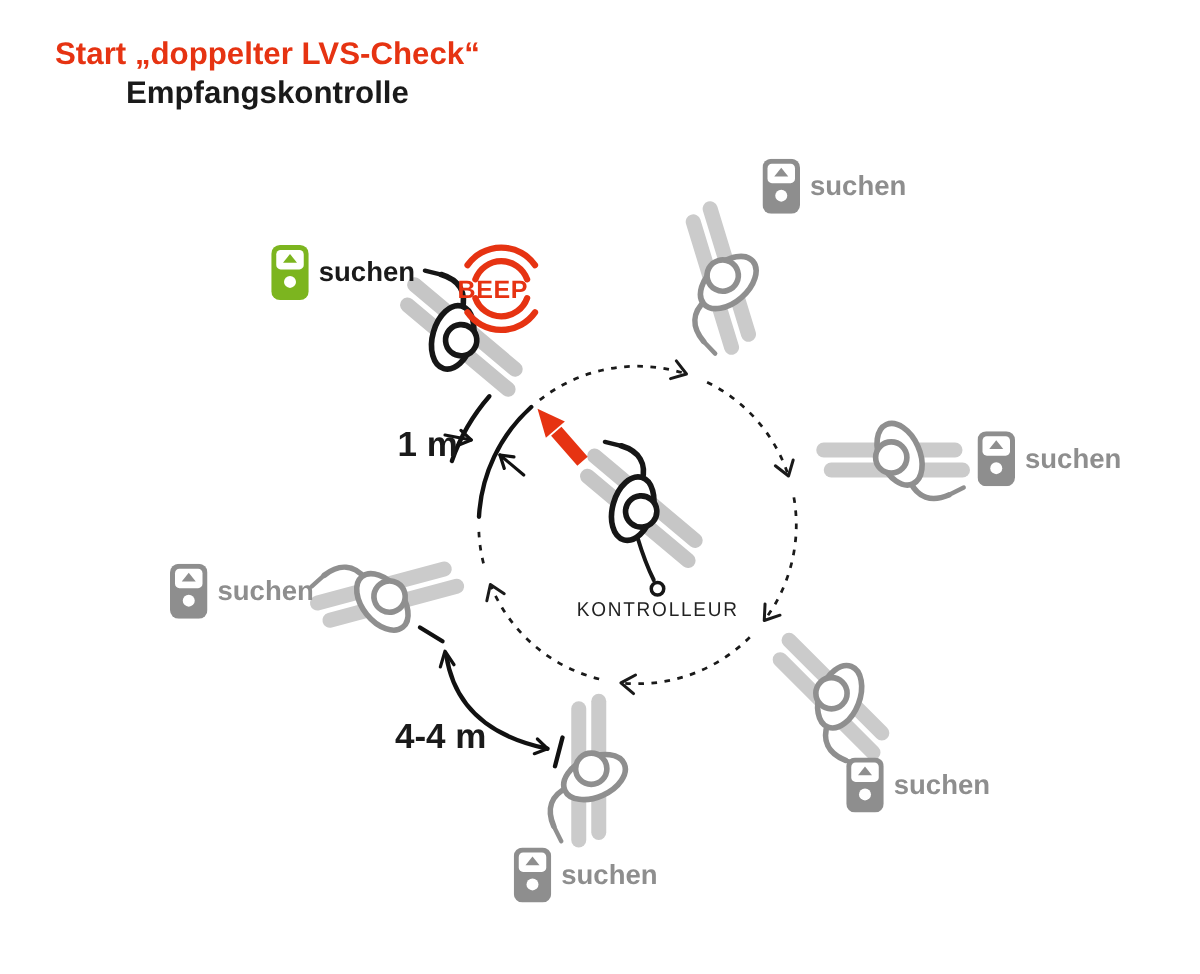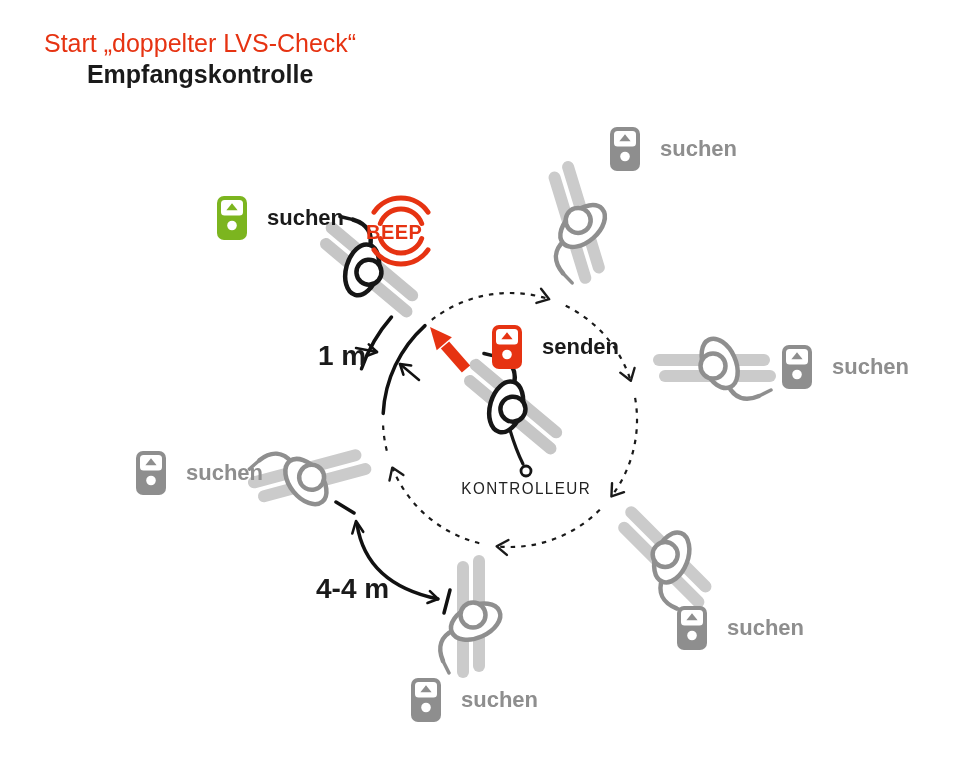--- a/index.html
+++ b/index.html
@@ -3,24 +3,24 @@
 <meta charset="utf-8">
 <style>
   html,body{margin:0;padding:0;background:#fff;}
   .canvas{
     position:relative;width:960px;height:779px;background:#fff;overflow:hidden;
     font-family:"Liberation Sans","DejaVu Sans",sans-serif;
   }
   .scene{position:absolute;left:0;top:0;z-index:1;}
 
   .title{position:absolute;left:44px;top:28px;z-index:2;}
-  .title .l1{font-size:25px;font-weight:normal;color:var(--red,#e63312);line-height:31px;}
+  .title .l1{font-size:25px;font-weight:bold;color:var(--red,#e63312);line-height:31px;}
   .title .l2{font-size:25px;font-weight:bold;color:var(--ink,#1a1a1a);line-height:31px;text-align:center;}
 
-  .station{position:absolute;display:flex;align-items:center;gap:20px;z-index:2;}
+  .station{position:absolute;display:flex;align-items:center;gap:8px;z-index:2;}
   .station .dev{flex:0 0 auto;display:block;}
   .station .lbl{font-size:22px;font-weight:bold;color:var(--ink,#1a1a1a);white-space:nowrap;}
   .station.gray  .dev{color:var(--gray,#8e8e8e);}
   .station.gray  .lbl{color:var(--gray,#8e8e8e);}
   .station.green .dev{color:var(--green,#7cb51f);}
   .station.red   .dev{color:var(--red,#e63312);}
 
   .beep{position:absolute;left:366px;top:221px;width:70px;text-align:left;z-index:2;
         font-size:20px;font-weight:bold;letter-spacing:.5px;color:var(--red,#e63312);}
   .dist{position:absolute;z-index:2;font-size:28px;font-weight:bold;color:var(--ink,#1a1a1a);white-space:nowrap;}
@@ -139,26 +139,20 @@
         <use href="#device"></use>
       </svg>
     <span class="lbl">suchen</span>
   </div>
   <div class="station green" style="left:217px;top:196px">
     <svg class="dev" width="30" height="44" viewBox="0 0 30 44">
         <use href="#device"></use>
       </svg>
     <span class="lbl">suchen</span>
   </div>
-  <div class="station red" style="left:492px;top:325px">
-    <svg class="dev" width="30" height="44" viewBox="0 0 30 44">
-        <use href="#device"></use>
-      </svg>
-    <span class="lbl">senden</span>
-  </div>
   <div class="station gray" style="left:782px;top:345px">
     <svg class="dev" width="30" height="44" viewBox="0 0 30 44">
         <use href="#device"></use>
       </svg>
     <span class="lbl">suchen</span>
   </div>
   <div class="station gray" style="left:136px;top:451px">
     <svg class="dev" width="30" height="44" viewBox="0 0 30 44">
         <use href="#device"></use>
       </svg>

